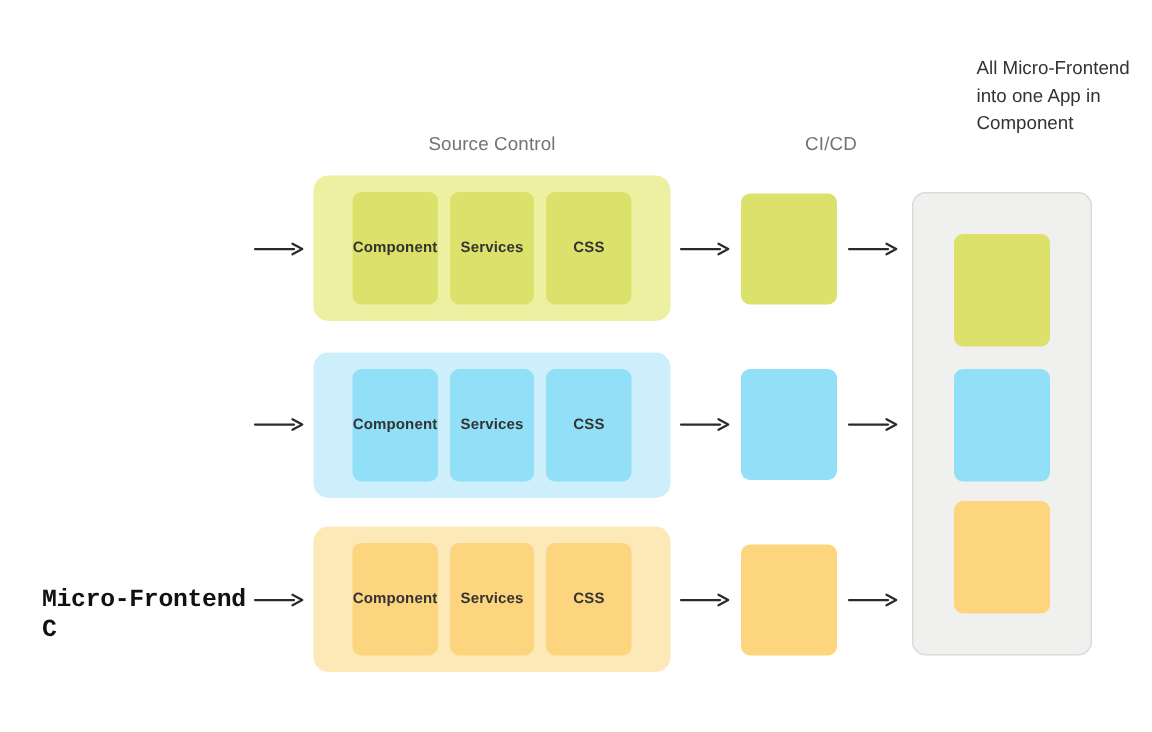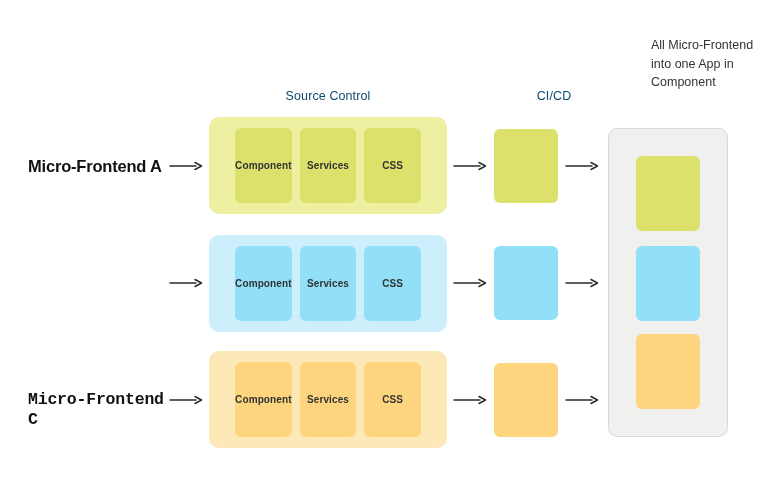--- a/index.html
+++ b/index.html
@@ -9,21 +9,21 @@
     font-family:"Liberation Sans","DejaVu Sans",sans-serif;
     position:relative;
     overflow:hidden;
   }
   .canvas{position:absolute;inset:0;}
 
   
   .col-header{
     position:absolute;
     font-size:12.5px;
-    color:#0c4a6e;
+    color:#737373;
     text-align:center;
     letter-spacing:.1px;
   }
   .col-header.src{left:209px;top:89px;width:238px;}
   .col-header.cicd{left:512px;top:89px;width:84px;}
 
   .prod-note{
     position:absolute;
     left:607px;top:36px;width:160px;
     font-size:12.5px;line-height:18.5px;
@@ -120,21 +120,20 @@
 
   <div class="col-header src">Source Control</div>
   <div class="col-header cicd">CI/CD</div>
 
   <div class="prod-note">
     <span>All Micro-Frontend</span>
     <span>into one App in</span>
     <span>Component</span>
   </div>
 
-  <div class="row-label r0">Micro-Frontend A</div>
   <svg class="arrow a-label ar0" viewBox="0 0 34 10">
       <line x1="1" y1="5" x2="27" y2="5"></line>
       <path d="M26 1.5 L32.5 5 L26 8.5"></path>
     </svg>
   <div class="src-container theme-green r0">
     <div class="inner-box">Component</div>
     <div class="inner-box">Services</div>
     <div class="inner-box">CSS</div>
   </div>
   <svg class="arrow a-cicd ar0" viewBox="0 0 34 10">

